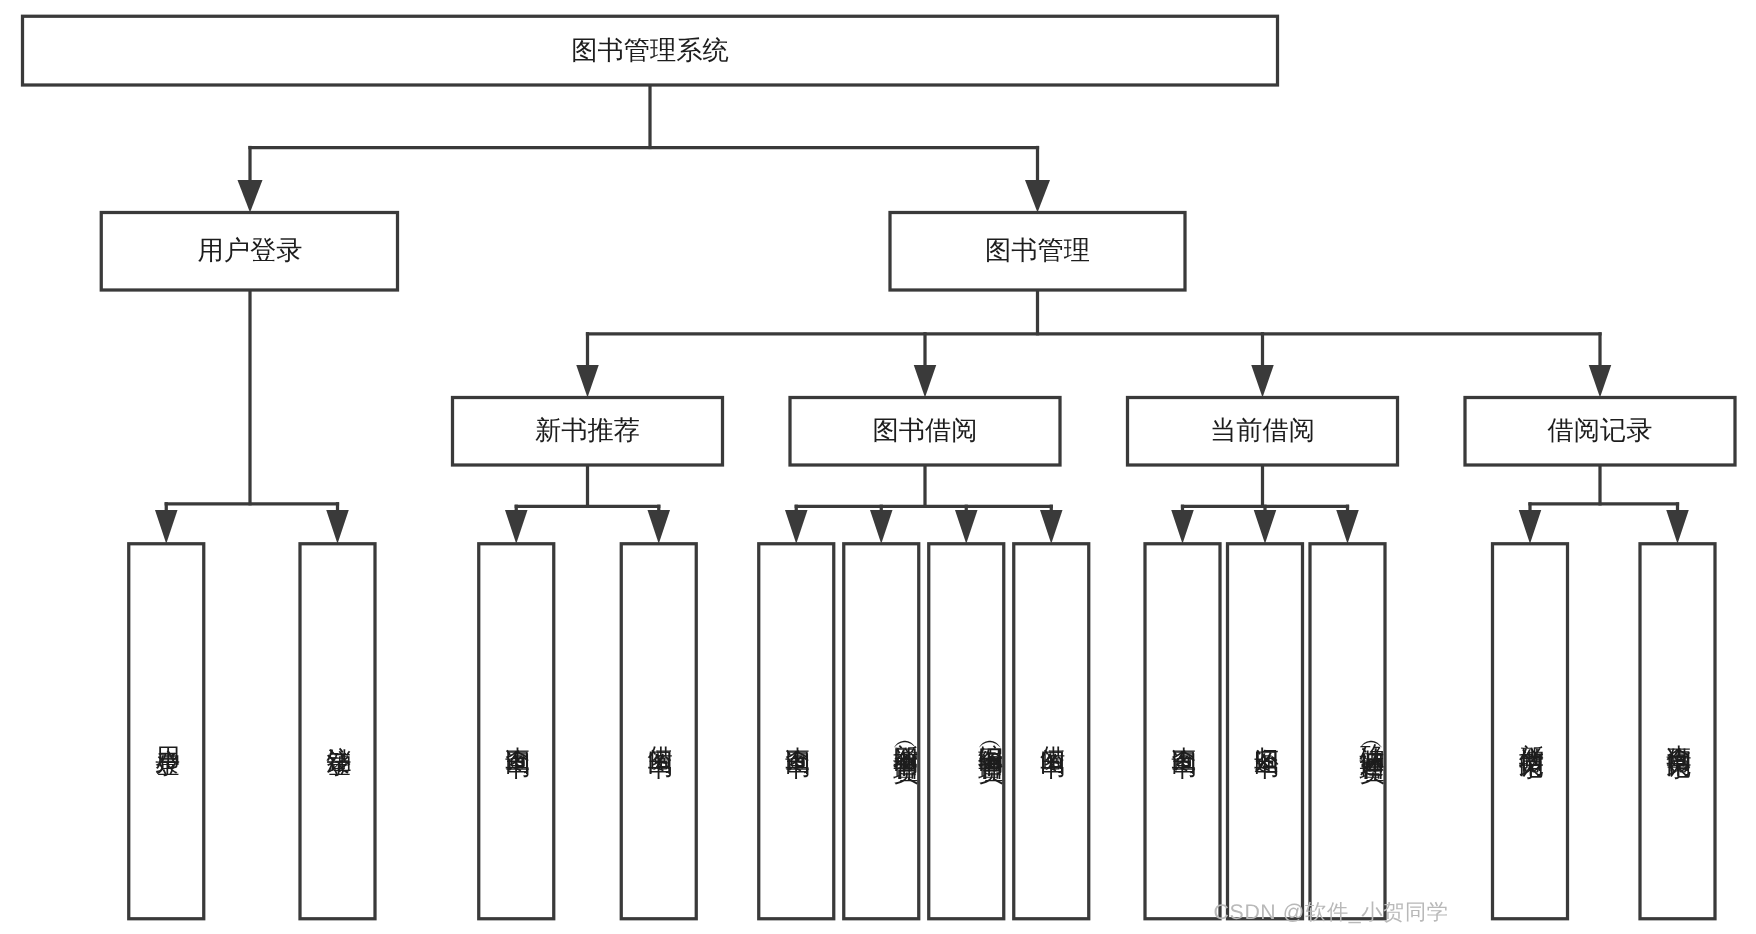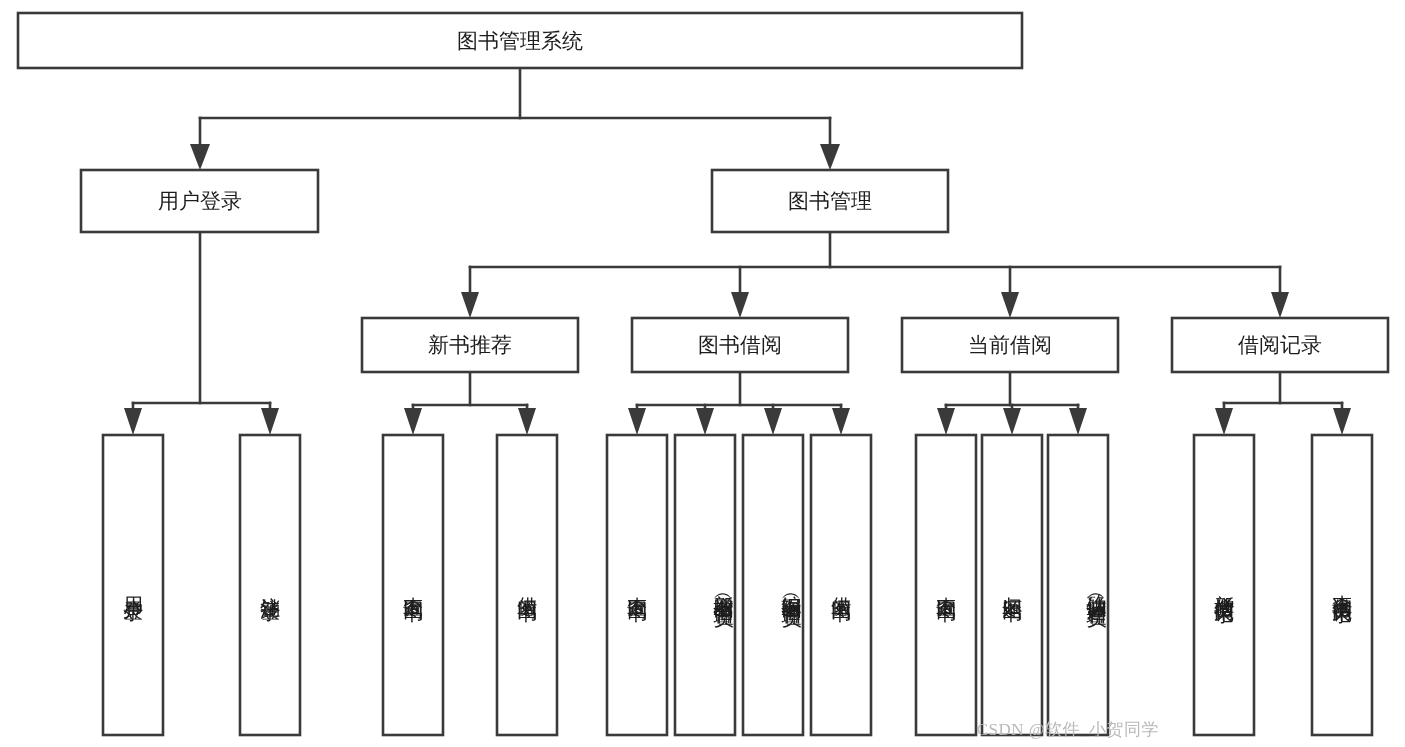--- a/index.html
+++ b/index.html
@@ -61,21 +61,21 @@
     line-height: 1.18;
     letter-spacing: 2px;
     color: #1d1d1d;
     pointer-events: none;
     text-align: center;
   }
   .watermark {
     position: absolute;
     right: 10px;
     bottom: 6px;
-    font-family: Liberation Serif, serif;
+    font-family: Liberation Sans, sans-serif;
     font-size: 17px;
     color: #b9b9b9;
     letter-spacing: 0.5px;
     white-space: nowrap;
   }
 </style>
 </head>
 <body>
 
 <div id="diagram-root">

